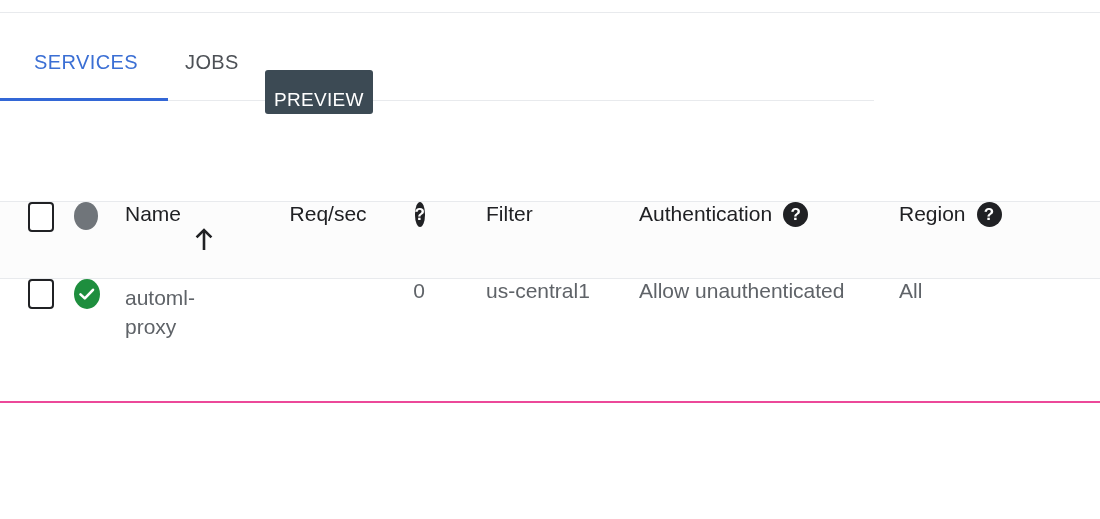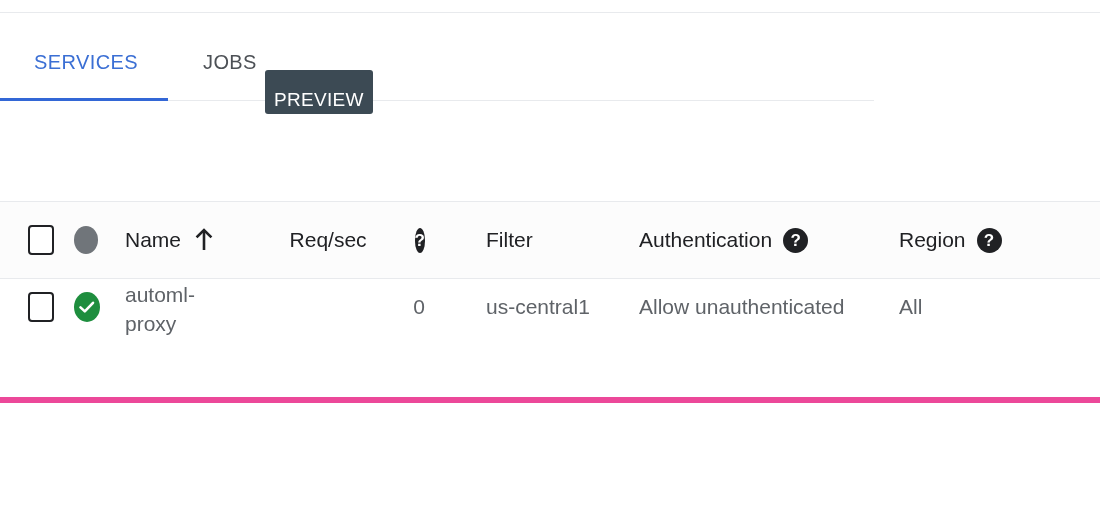--- a/index.html
+++ b/index.html
@@ -25,21 +25,21 @@
     border-bottom:1px solid #e8eaed;
   }
   .tab {
     position:absolute; top:0; height:76px;
     display:flex; align-items:center;
     font-size:20px; letter-spacing:.4px;
     background:none; border:none; padding:0;
     cursor:pointer; font-family:"Liberation Sans", sans-serif;
   }
   .tab-services { left:34px; color:#3b6fd4; }
-  .tab-jobs { left:203px; color:#4d5156; }
+  .tab-jobs { left:185px; color:#4d5156; }
   .tab-underline {
     position:absolute; left:0; top:74px; width:168px; height:3px;
     background:#3367d6;
   }
   .preview-badge {
     position:absolute; left:265px; top:46px;
     background:#3c4a54; color:#ffffff;
     font-size:19px; letter-spacing:.3px;
     padding:20px 9px 5px 9px; border-radius:3px;
     line-height:1;
@@ -74,24 +74,24 @@
 
   
   .table { position:absolute; left:0; top:202px; width:1100px; }
 
   .thead {
     position:relative; height:77px; background:#fcfcfc;
     border-bottom:1px solid #e8eaed;
   }
   .trow {
     position:relative; height:124px; background:#ffffff;
-    border-bottom:6px solid #ec4899;
-  }
-
-  .cell { position:absolute; display:flex; align-items:center; }
+    border-bottom:2px solid #ec4899;
+  }
+
+  .cell { position:absolute; display:flex; }
   .th { font-size:21px; color:#202124; }
   .td { font-size:21px; color:#5f6368; }
 
   
   .c-check   { left:28px;  }
   .c-status  { left:74px;  }
   .c-name    { left:125px; }
   .c-req     { left:320px; width:105px; }
   .c-region  { left:486px; }
   .c-auth    { left:639px; }

